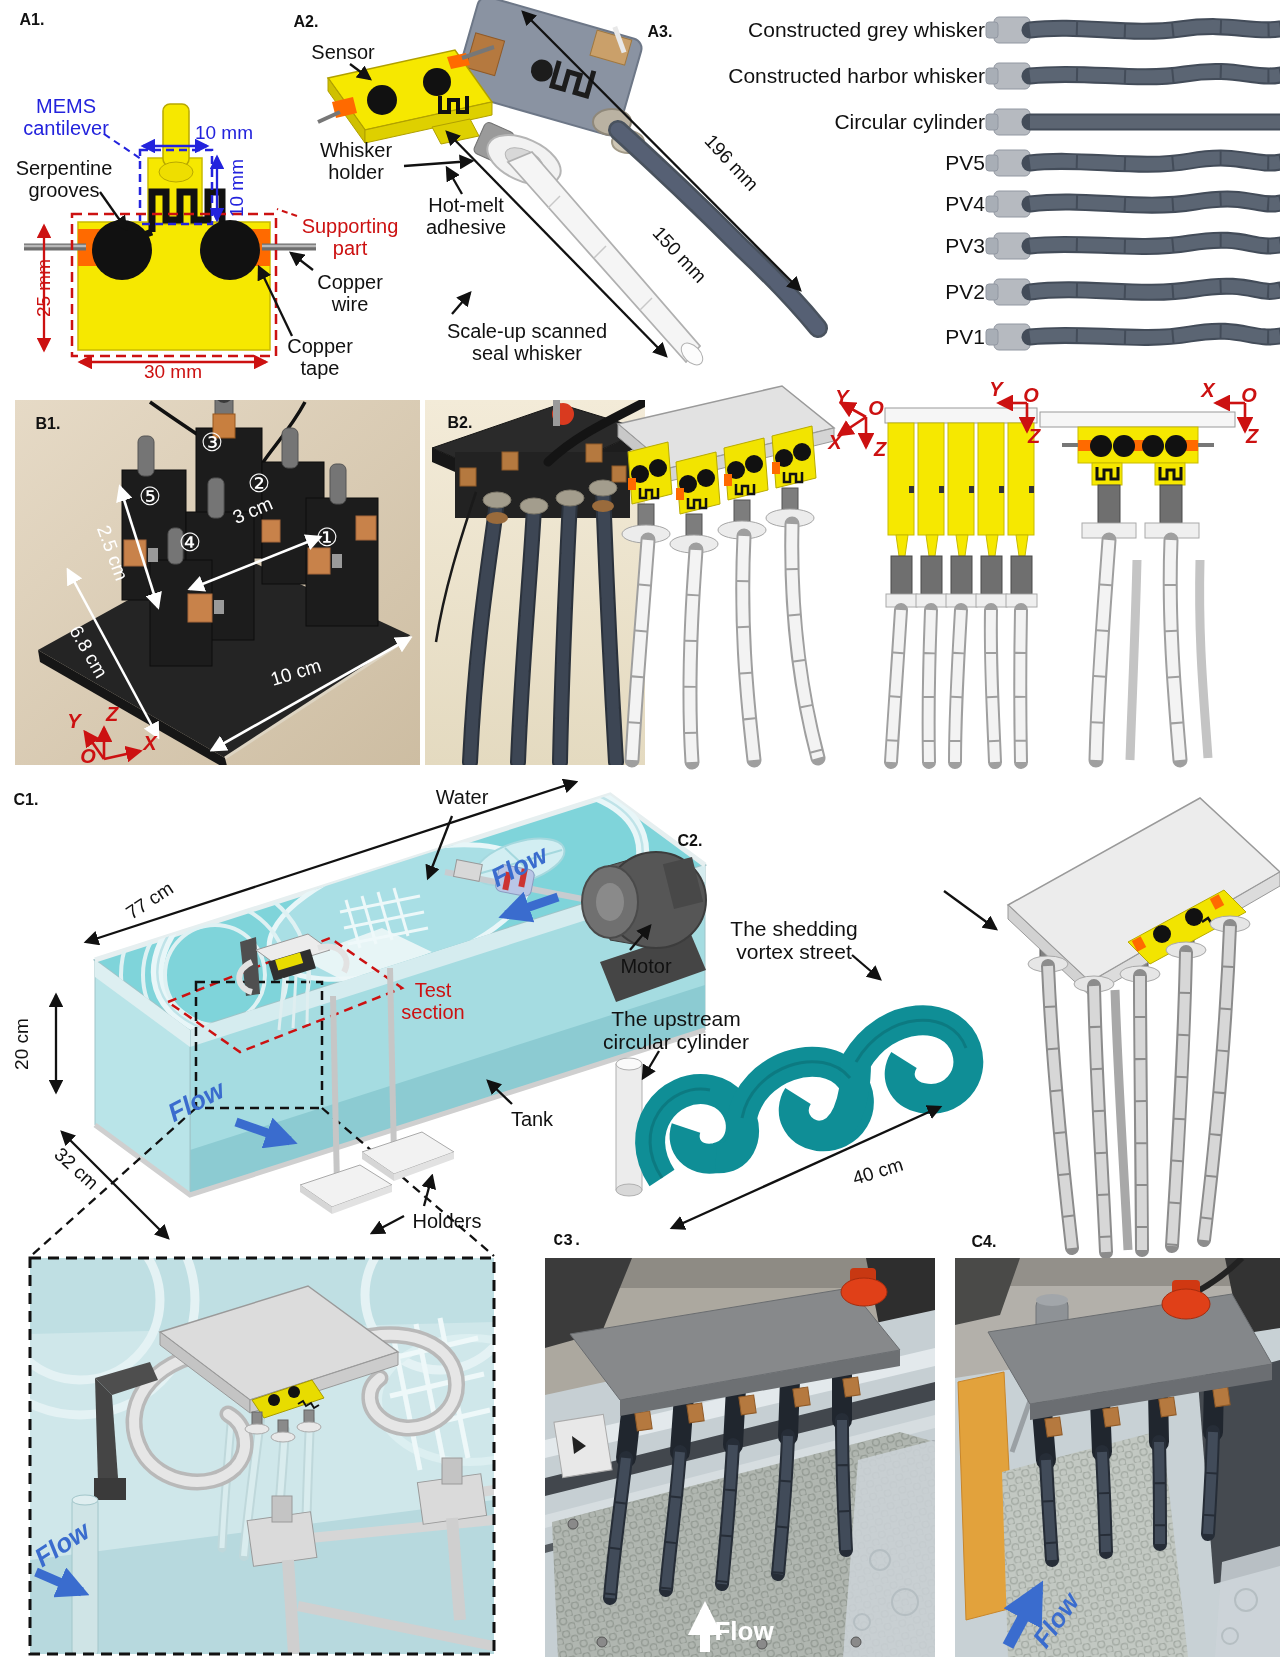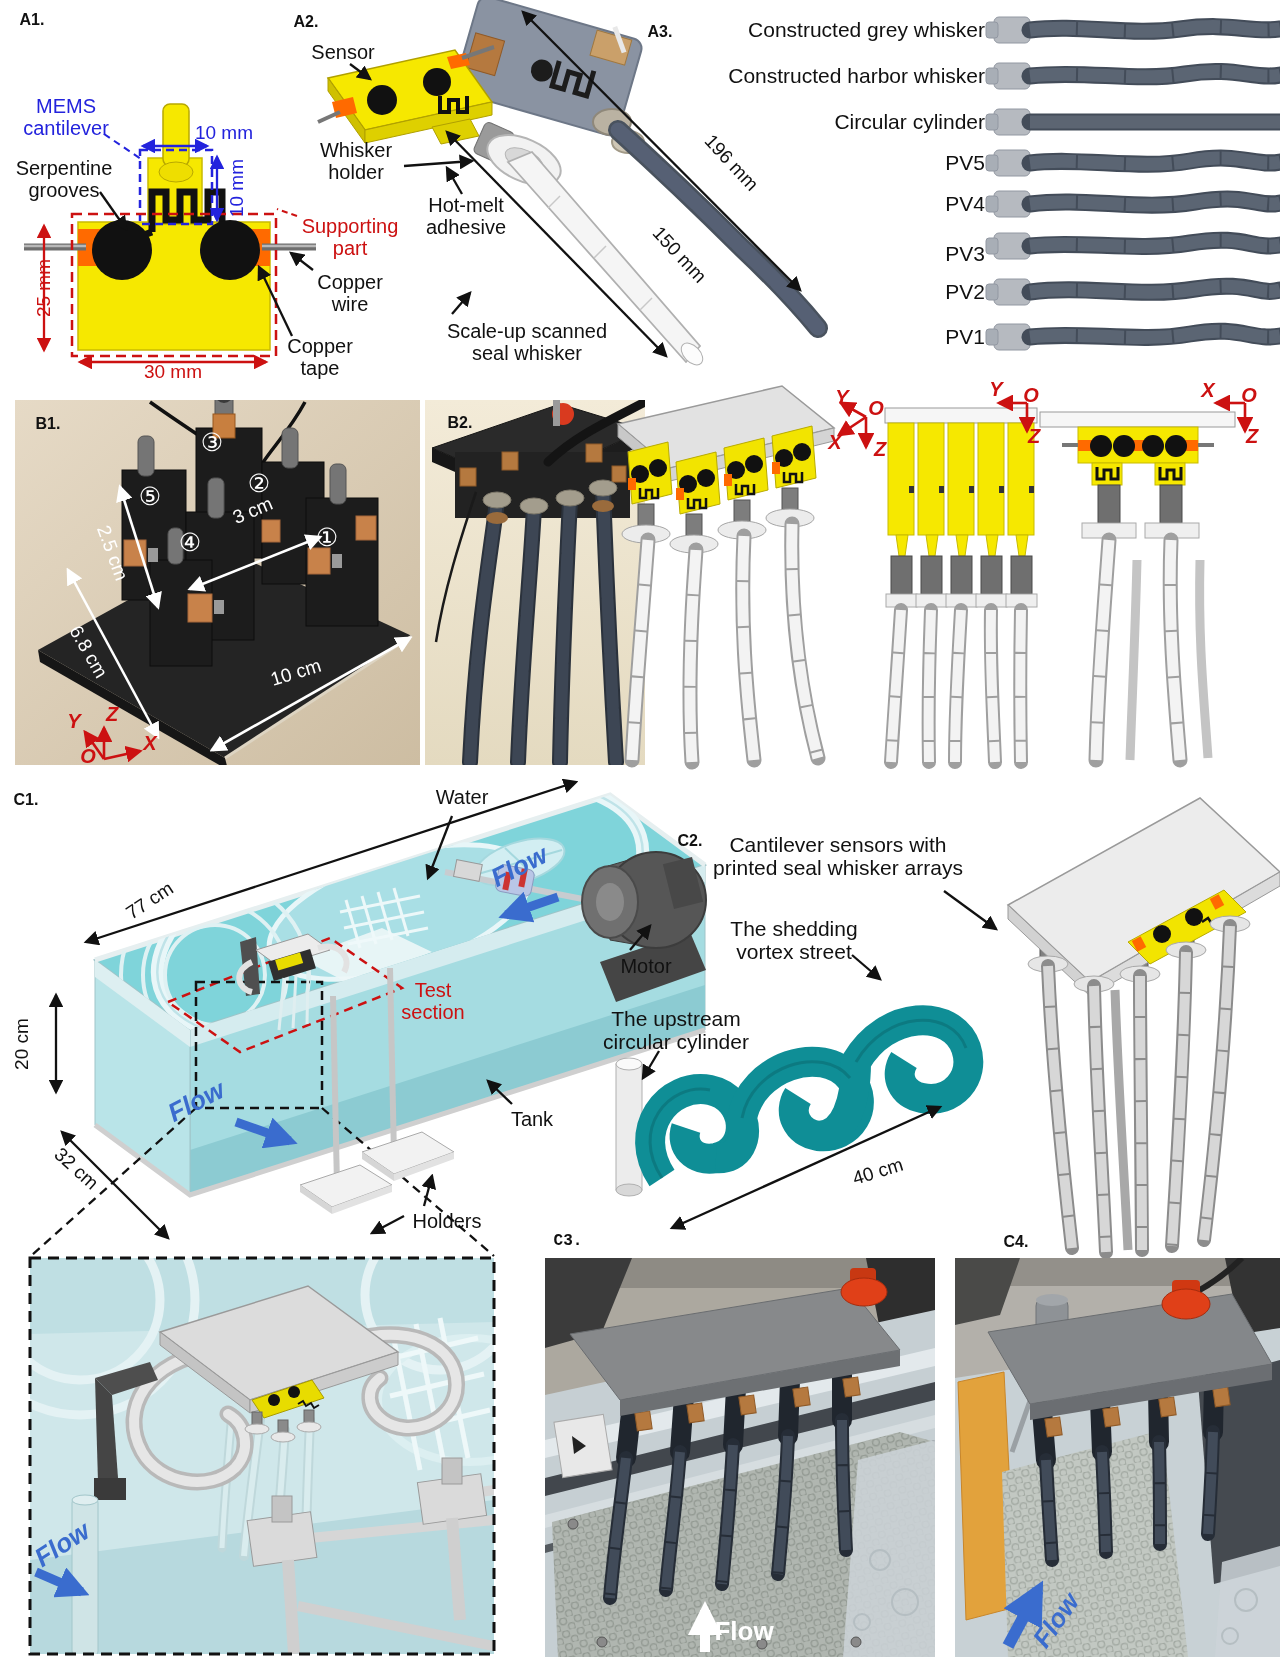--- a/index.html
+++ b/index.html
@@ -804,21 +804,21 @@
 seal whisker</div>
 <div class="lbl fs19" style="left:731px;top:163px;transform:translate(-50%,-50%) rotate(47deg);">196 mm</div>
 <div class="lbl fs19" style="left:679px;top:255px;transform:translate(-50%,-50%) rotate(47deg);">150 mm</div>
 
 <div class="lbl bold24" style="left:660px;top:32px;">A3.</div>
 <div class="lbl fs21 ralign" style="left:985px;top:30px;">Constructed grey whisker</div>
 <div class="lbl fs21 ralign" style="left:985px;top:76px;">Constructed harbor whisker</div>
 <div class="lbl fs21 ralign" style="left:985px;top:122px;">Circular cylinder</div>
 <div class="lbl fs21 ralign" style="left:985px;top:163px;">PV5</div>
 <div class="lbl fs21 ralign" style="left:985px;top:204px;">PV4</div>
-<div class="lbl fs21 ralign" style="left:985px;top:254px;">PV3</div>
+<div class="lbl fs21 ralign" style="left:985px;top:246px;">PV3</div>
 <div class="lbl fs21 ralign" style="left:985px;top:292px;">PV2</div>
 <div class="lbl fs21 ralign" style="left:985px;top:337px;">PV1</div>
 
 <div class="lbl bold24" style="left:48px;top:424px;">B1.</div>
 <div class="lbl white fs25" style="left:327px;top:537px;">①</div>
 <div class="lbl white fs25" style="left:259px;top:483px;">②</div>
 <div class="lbl white fs25" style="left:212px;top:442px;">③</div>
 <div class="lbl white fs25" style="left:190px;top:542px;">④</div>
 <div class="lbl white fs25" style="left:150px;top:496px;">⑤</div>
 <div class="lbl white fs19" style="left:112px;top:553px;transform:translate(-50%,-50%) rotate(70deg);">2.5 cm</div>
@@ -852,26 +852,24 @@
 <div class="lbl" style="left:447px;top:1222px;">Holders</div>
 <div class="lbl fs19" style="left:150px;top:901px;transform:translate(-50%,-50%) rotate(-33deg);">77 cm</div>
 <div class="lbl fs19" style="left:22px;top:1044px;transform:translate(-50%,-50%) rotate(-90deg);">20 cm</div>
 <div class="lbl fs19" style="left:76px;top:1169px;transform:translate(-50%,-50%) rotate(42deg);">32 cm</div>
 <div class="lbl flow" style="left:519px;top:866px;transform:translate(-50%,-50%) rotate(-27deg);">Flow</div>
 <div class="lbl flow" style="left:196px;top:1101px;transform:translate(-50%,-50%) rotate(-27deg);">Flow</div>
 
 <div class="lbl flow" style="left:62px;top:1544px;transform:translate(-50%,-50%) rotate(-33deg);">Flow</div>
 
 <div class="lbl bold24" style="left:690px;top:841px;">C2.</div>
-<div class="lbl fs21" style="left:838px;top:857px;">Cantilever sensors with
-printed seal whisker arrays</div>
 <div class="lbl fs21" style="left:794px;top:941px;">The shedding
 vortex street</div>
 <div class="lbl fs21" style="left:676px;top:1031px;">The upstream
 circular cylinder</div>
 <div class="lbl fs19" style="left:878px;top:1172px;transform:translate(-50%,-50%) rotate(-17deg);">40 cm</div>
 
 <div class="lbl bold24" style="left:568px;top:1242px;font-family:Liberation Mono, monospace;">C3.</div>
 <div class="lbl floww" style="left:744px;top:1631px;">Flow</div>
-<div class="lbl bold24" style="left:984px;top:1242px;margin-left:32px;">C4.</div>
+<div class="lbl bold24" style="left:984px;top:1242px;">C4.</div>
 <div class="lbl flow" style="left:1056px;top:1620px;transform:translate(-50%,-50%) rotate(-55deg);">Flow</div>
 
 </div>
 
 </body></html>

